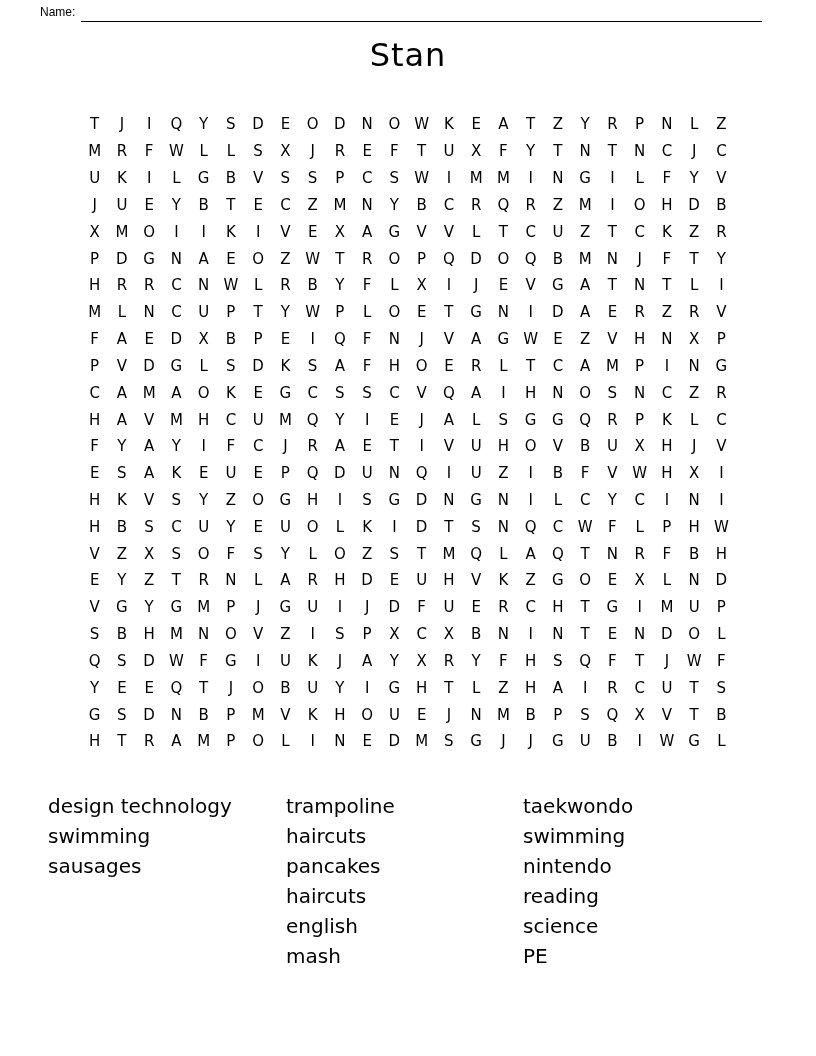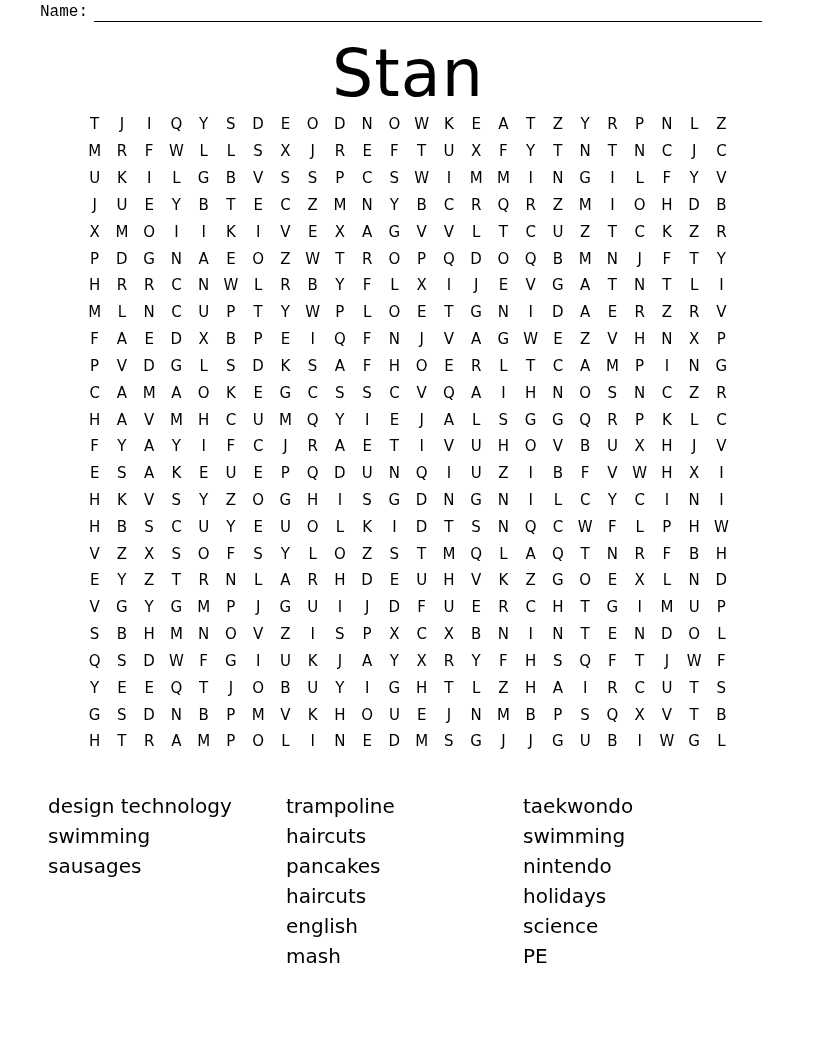--- a/index.html
+++ b/index.html
@@ -16,43 +16,43 @@
   }
 
   
   .name-row {
     position: absolute;
     left: 40px;
     top: 3px;
     width: 722px;
     display: flex;
     align-items: flex-end;
-    font-family: Liberation Mono, monospace;
-    font-size: 16px;
+    font-family: Liberation Sans, sans-serif;
+    font-size: 12px;
   }
   .name-label {
     white-space: nowrap;
     padding-right: 6px;
     line-height: 19px;
   }
   .name-line {
     flex: 1;
     border-bottom: 1.5px solid #000000;
     height: 17px;
   }
 
   
   .title {
     position: absolute;
     left: 0;
     top: 36px;
     width: 816px;
     text-align: center;
     font-family: "DejaVu Sans", sans-serif;
-    font-size: 65px;
+    font-size: 32px;
     font-weight: 400;
     letter-spacing: 1px;
   }
 
   
   .grid {
     position: absolute;
     left: 81px;
     top: 111px;
     display: grid;
@@ -688,17 +688,17 @@
       <div>haircuts</div>
       <div>pancakes</div>
       <div>haircuts</div>
       <div>english</div>
       <div>mash</div>
     </div>
   <div class="word-col c3">
       <div>taekwondo</div>
       <div>swimming</div>
       <div>nintendo</div>
-      <div>holidays</div>
+      <div>reading</div>
       <div>science</div>
       <div>PE</div>
     </div>
 </div>
 
 </body></html>

